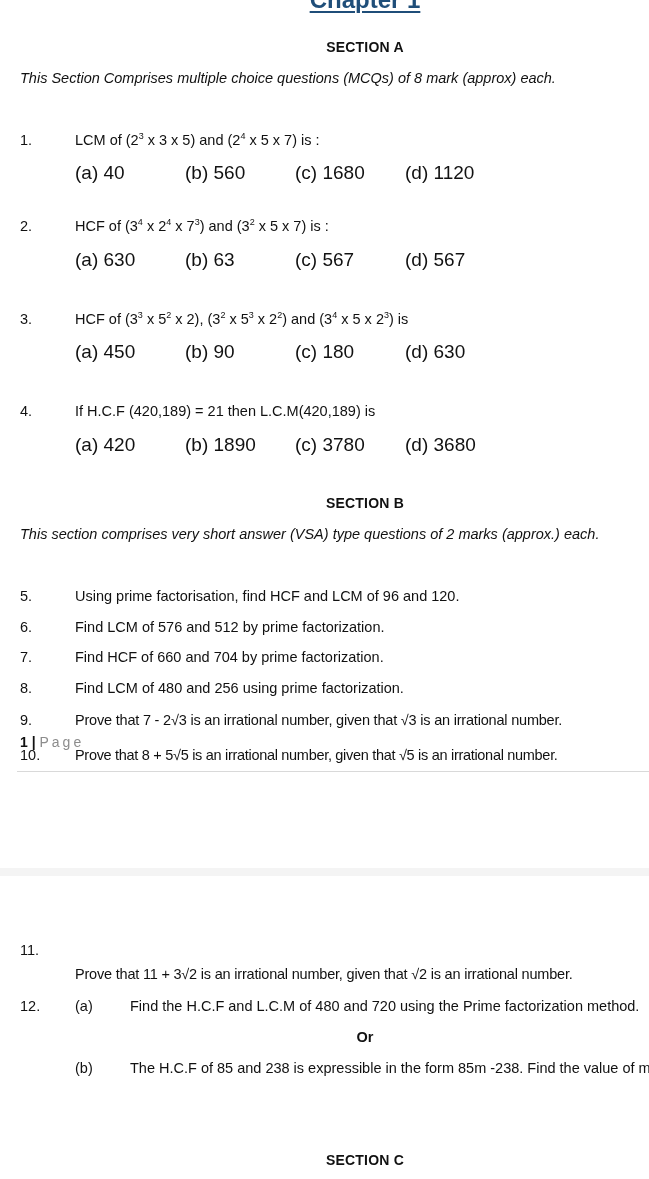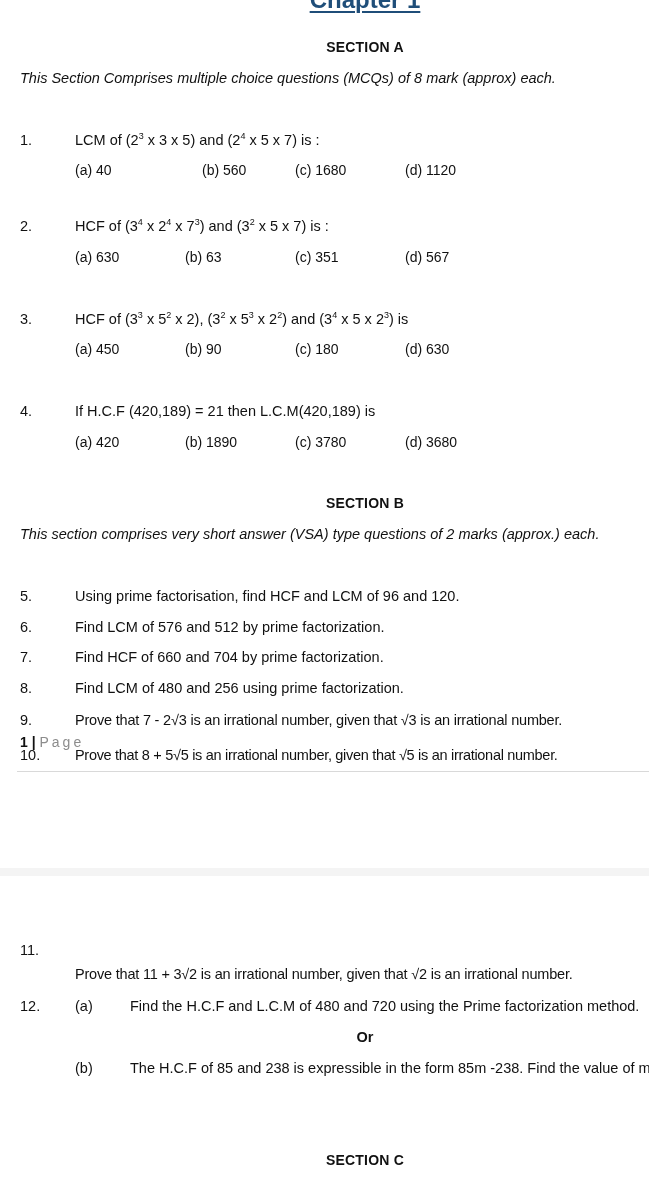--- a/index.html
+++ b/index.html
@@ -11,48 +11,48 @@
   .abs { position:absolute; white-space:nowrap; }
   .title {
     left:0; width:730px; text-align:center; top:-14px;
     font-size:24px; font-weight:bold; color:#1f4e79;
   }
   .title span { text-decoration:underline; text-decoration-thickness:2px; text-underline-offset:3px; }
   .sec { left:0; width:730px; text-align:center; font-size:14px; font-weight:bold; letter-spacing:0.2px; }
   .intro { left:20px; font-size:14.5px; font-style:italic; }
   .qn { left:20px; font-size:14.5px; }
   .qt { left:75px; font-size:14.5px; }
-  .opt { font-size:14px; }
+  .opt { font-size:19px; }
   sup { font-size:9px; vertical-align:6px; line-height:0; }
   .footer-line { left:17px; right:0; top:771px; height:1px; background:#d9d9d9; }
   .footer { left:20px; top:734px; font-size:14px; }
   .footer b { font-weight:bold; color:#111; }
   .footer .pg { color:#8c8c8c; letter-spacing:3px; }
   .gap { left:0; right:0; top:868px; height:8px; background:#f4f4f4; }
 </style>
 </head>
 <body>
 
 <div class="abs title"><span>Chapter 1</span></div>
 
 <div class="abs sec" style="top:39px;">SECTION A</div>
 <div class="abs intro" style="top:70px;">This Section Comprises multiple choice questions (MCQs) of 8 mark (approx) each.</div>
 
 <div class="abs qn" style="top:132px;">1.</div>
 <div class="abs qt" style="top:132px;">LCM of (2<sup>3</sup> x 3 x 5) and (2<sup>4</sup> x 5 x 7) is :</div>
 <div class="abs opt" style="top:162px;left:75px;">(a)  40</div>
-<div class="abs opt" style="top:162px;left:202px;text-align:center;">(b)  560</div>
+<div class="abs opt" style="top:162px;left:185px;text-align:center;">(b)  560</div>
 <div class="abs opt" style="top:162px;left:295px;">(c)  1680</div>
 <div class="abs opt" style="top:162px;left:405px;">(d)  1120</div>
 
 <div class="abs qn" style="top:218px;">2.</div>
 <div class="abs qt" style="top:218px;">HCF of (3<sup>4</sup> x 2<sup>4</sup> x 7<sup>3</sup>) and (3<sup>2</sup> x 5 x 7) is :</div>
 <div class="abs opt" style="top:249px;left:75px;">(a) 630</div>
 <div class="abs opt" style="top:249px;left:185px;">(b) 63</div>
-<div class="abs opt" style="top:249px;left:295px;">(c) 351</div>
+<div class="abs opt" style="top:249px;left:295px;">(c) 567</div>
 <div class="abs opt" style="top:249px;left:405px;">(d) 567</div>
 
 <div class="abs qn" style="top:311px;">3.</div>
 <div class="abs qt" style="top:311px;">HCF of (3<sup>3</sup> x 5<sup>2</sup> x 2), (3<sup>2</sup> x 5<sup>3</sup> x 2<sup>2</sup>) and (3<sup>4</sup> x 5 x 2<sup>3</sup>) is</div>
 <div class="abs opt" style="top:341px;left:75px;">(a) 450</div>
 <div class="abs opt" style="top:341px;left:185px;">(b) 90</div>
 <div class="abs opt" style="top:341px;left:295px;">(c) 180</div>
 <div class="abs opt" style="top:341px;left:405px;">(d) 630</div>
 
 <div class="abs qn" style="top:403px;">4.</div>

